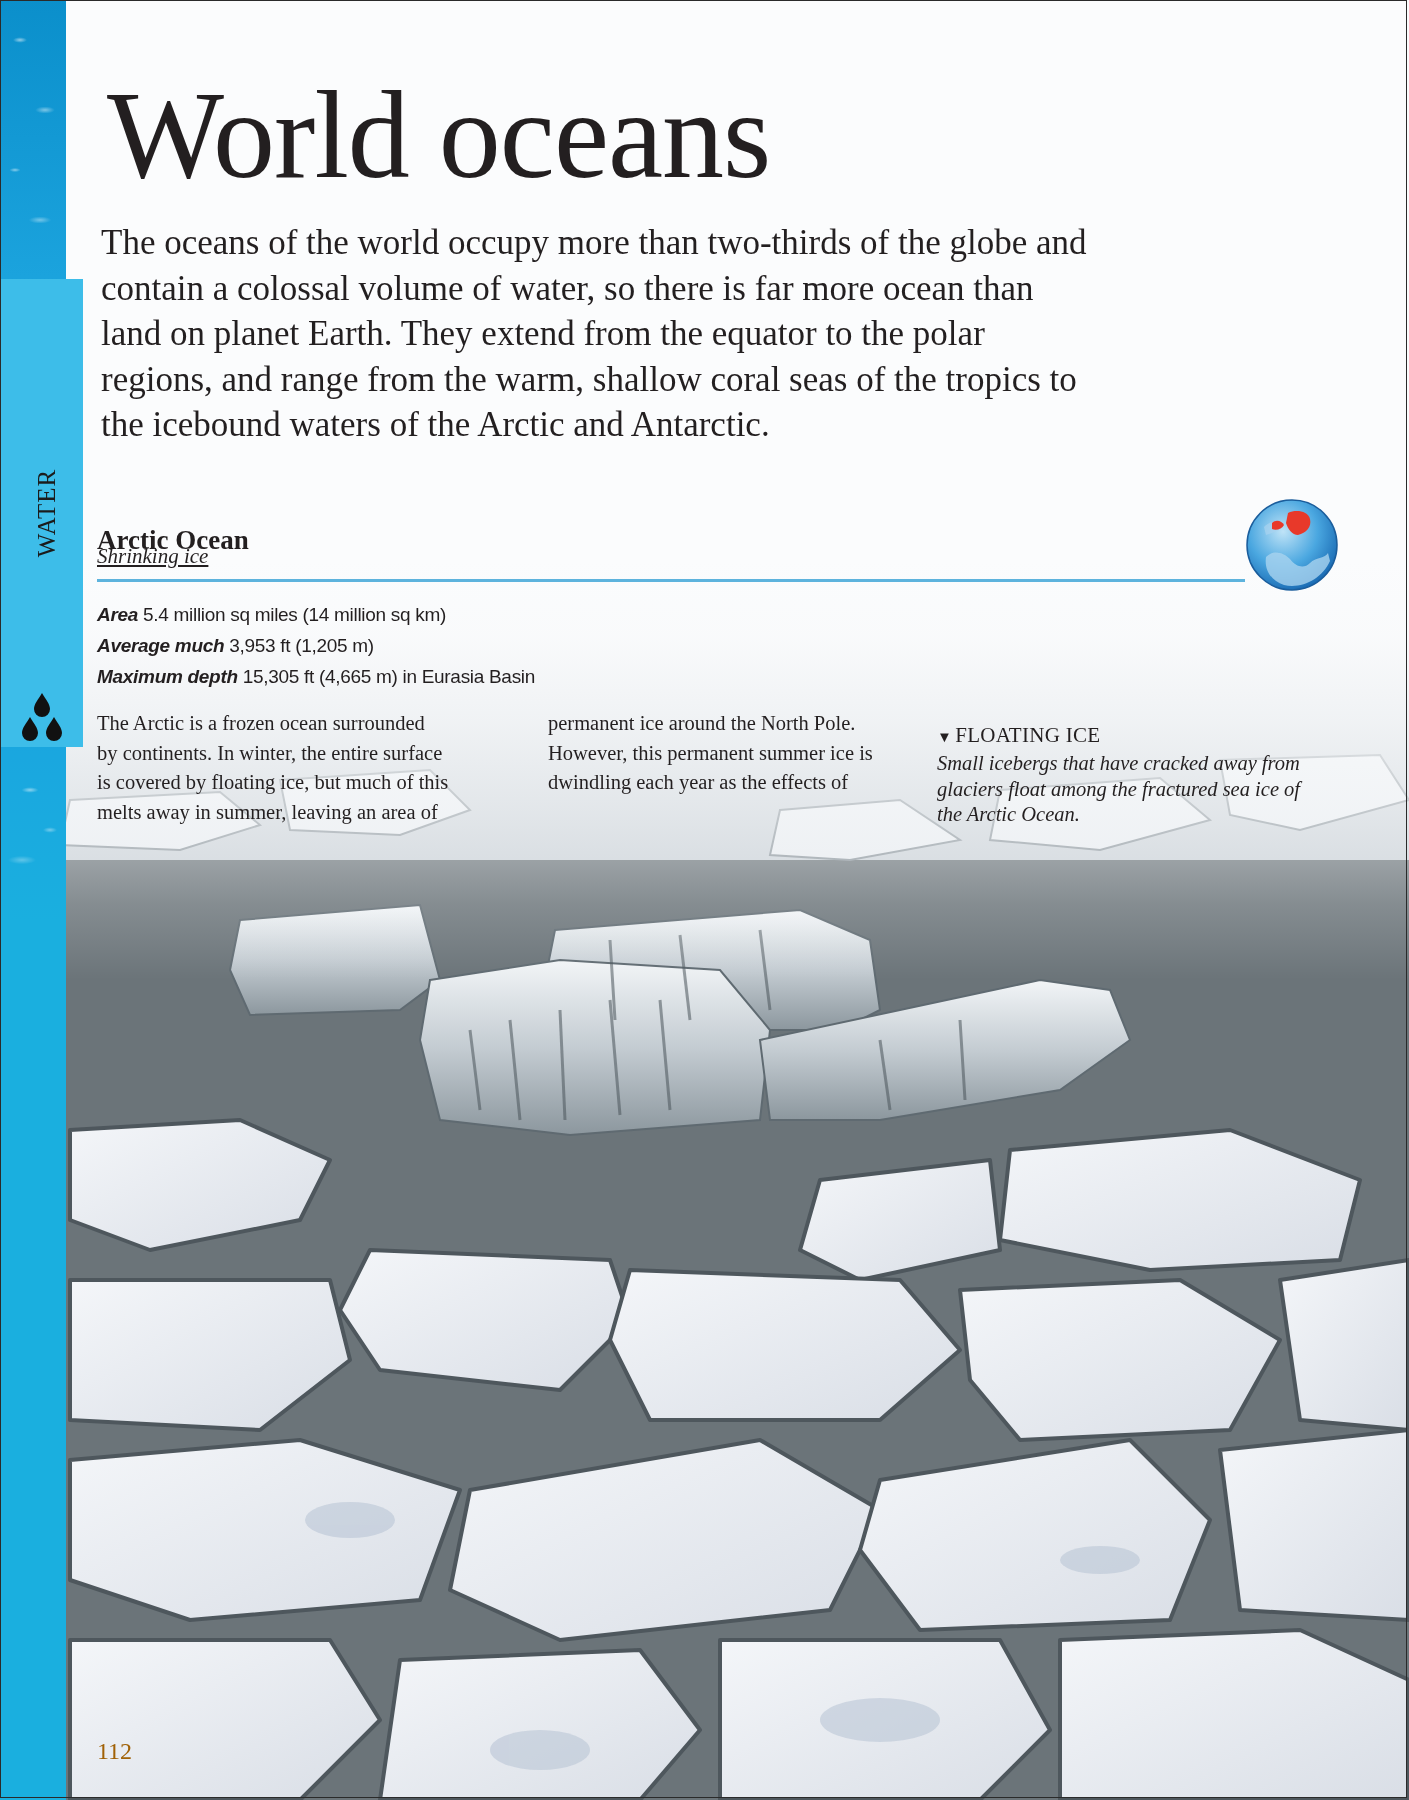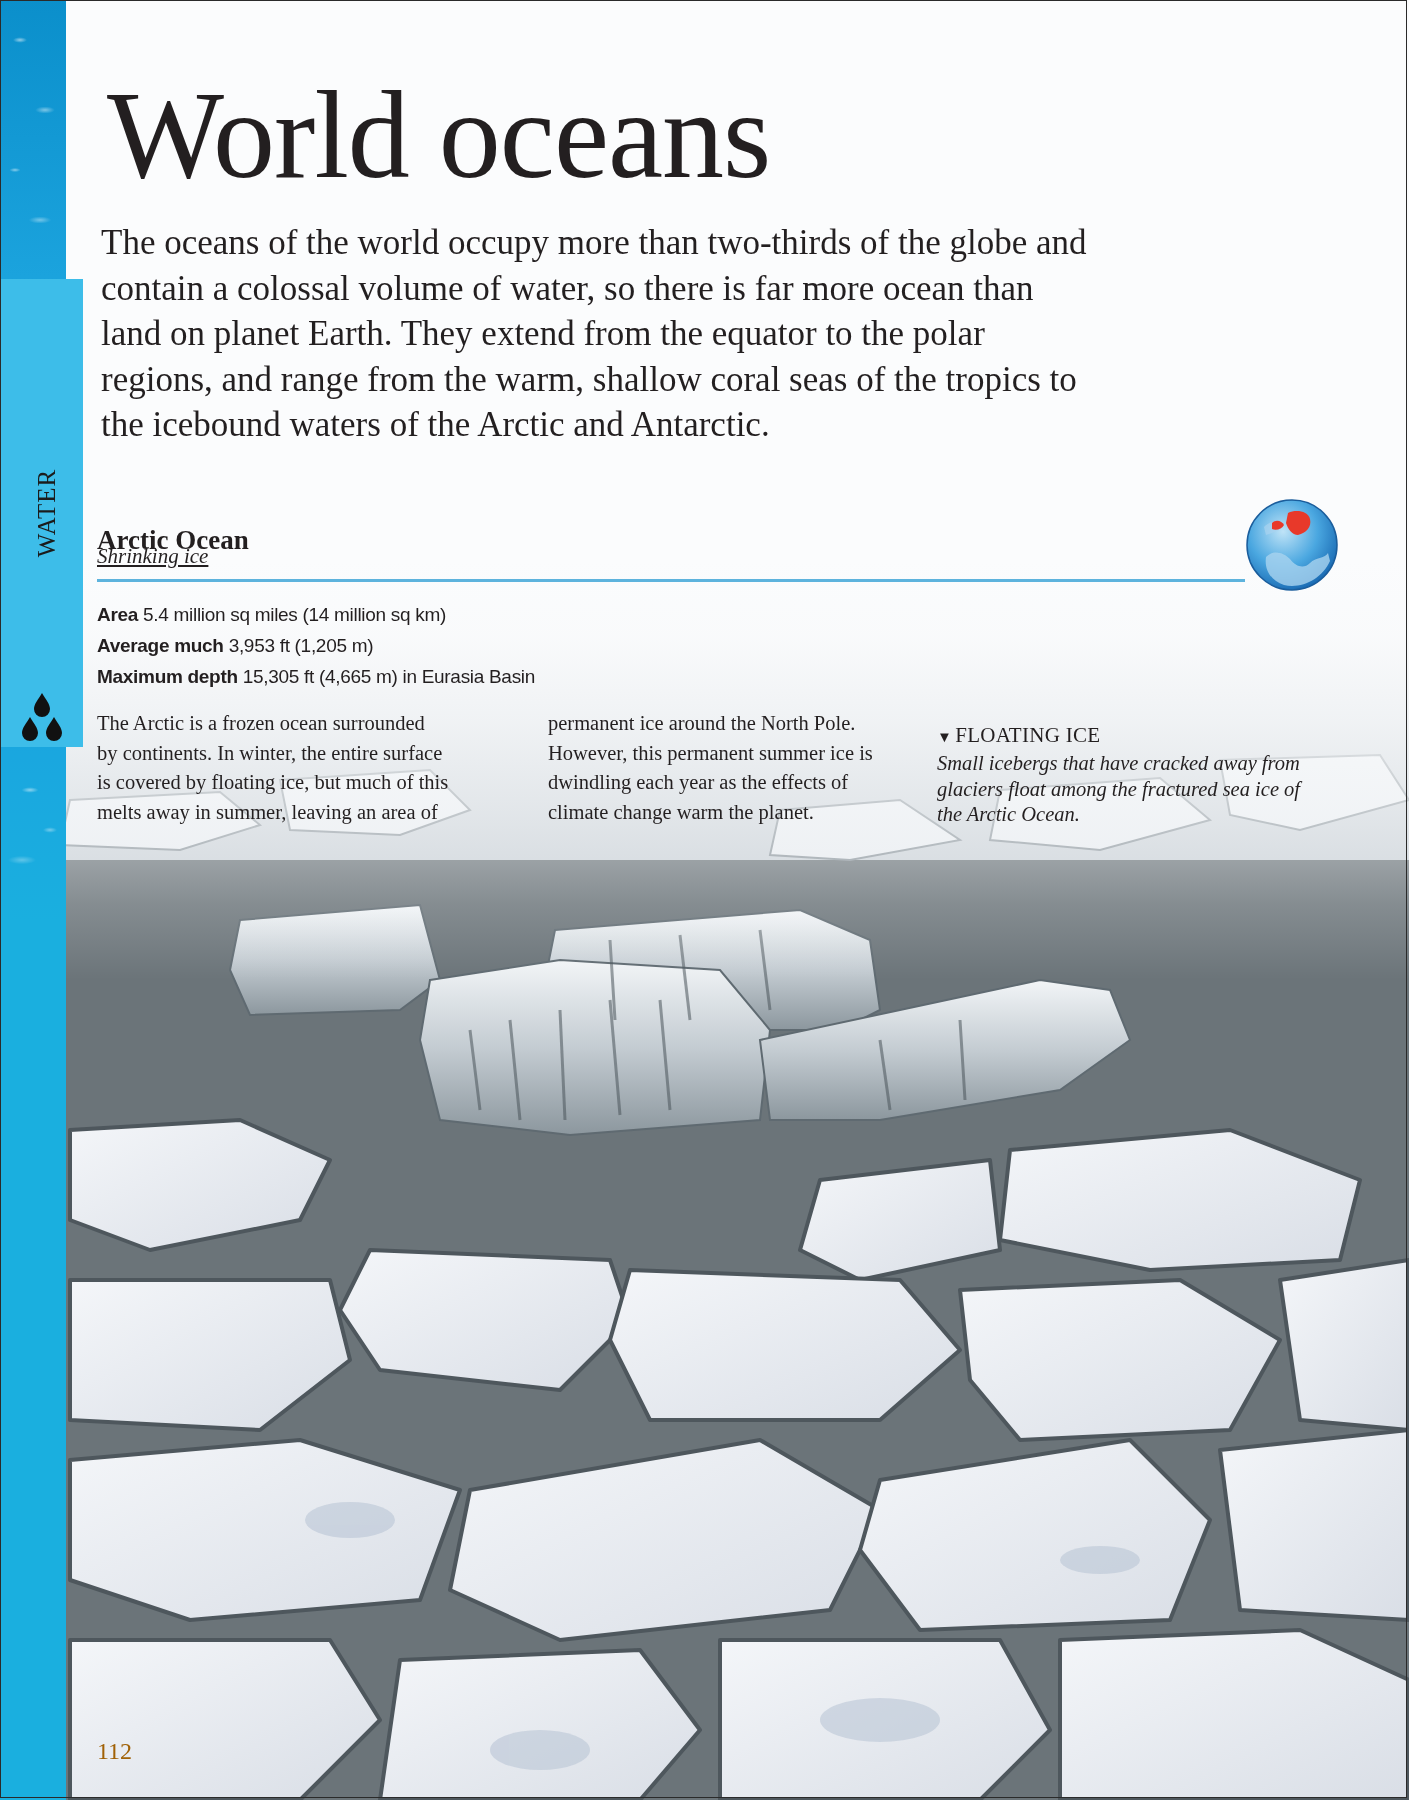--- a/index.html
+++ b/index.html
@@ -79,21 +79,21 @@
   }
   .rule {
     position: absolute; left: 97px; top: 579px; width: 1148px; height: 3px; z-index: 10;
     background: #5db3dd;
   }
   .globe-icon { position: absolute; left: 1244px; top: 497px; width: 96px; height: 96px; z-index: 11; }
 
   .facts { position: absolute; left: 97px; top: 599px; z-index: 10;
     font-family: "Liberation Sans", sans-serif; font-size: 19px; color: #231f20; }
   .fact { height: 31px; line-height: 31px; white-space: nowrap; letter-spacing: -0.3px; }
-  .fact b { font-weight: bold; }
+  .fact b { font-weight: bold; font-style: italic; }
 
   .body-col {
     position: absolute; top: 709px; width: 400px; z-index: 10;
     font-size: 20.5px; line-height: 29.5px; color: #231f20; margin: 0;
   }
   .body-col .ln { display: block; white-space: nowrap; }
   .col-1 { left: 97px; }
   .col-2 { left: 548px; }
 
   .caption { position: absolute; left: 937px; top: 722px; z-index: 10; color: #231f20; }
@@ -228,21 +228,20 @@
 <p class="body-col col-1">
   <span class="ln">The Arctic is a frozen ocean surrounded</span>
   <span class="ln">by continents. In winter, the entire surface</span>
   <span class="ln">is covered by floating ice, but much of this</span>
   <span class="ln">melts away in summer, leaving an area of</span>
 </p>
 <p class="body-col col-2">
   <span class="ln">permanent ice around the North Pole.</span>
   <span class="ln">However, this permanent summer ice is</span>
   <span class="ln">dwindling each year as the effects of</span>
-  <span class="ln">climate change warm the planet.</span>
 </p>
 
 <div class="caption">
   <div class="caption-title">
     <span class="tri">▼</span><span>FLOATING ICE</span>
   </div>
   <div class="caption-text">
     <span class="ln">Small icebergs that have cracked away from</span>
     <span class="ln">glaciers float among the fractured sea ice of</span>
     <span class="ln">the Arctic Ocean.</span>

